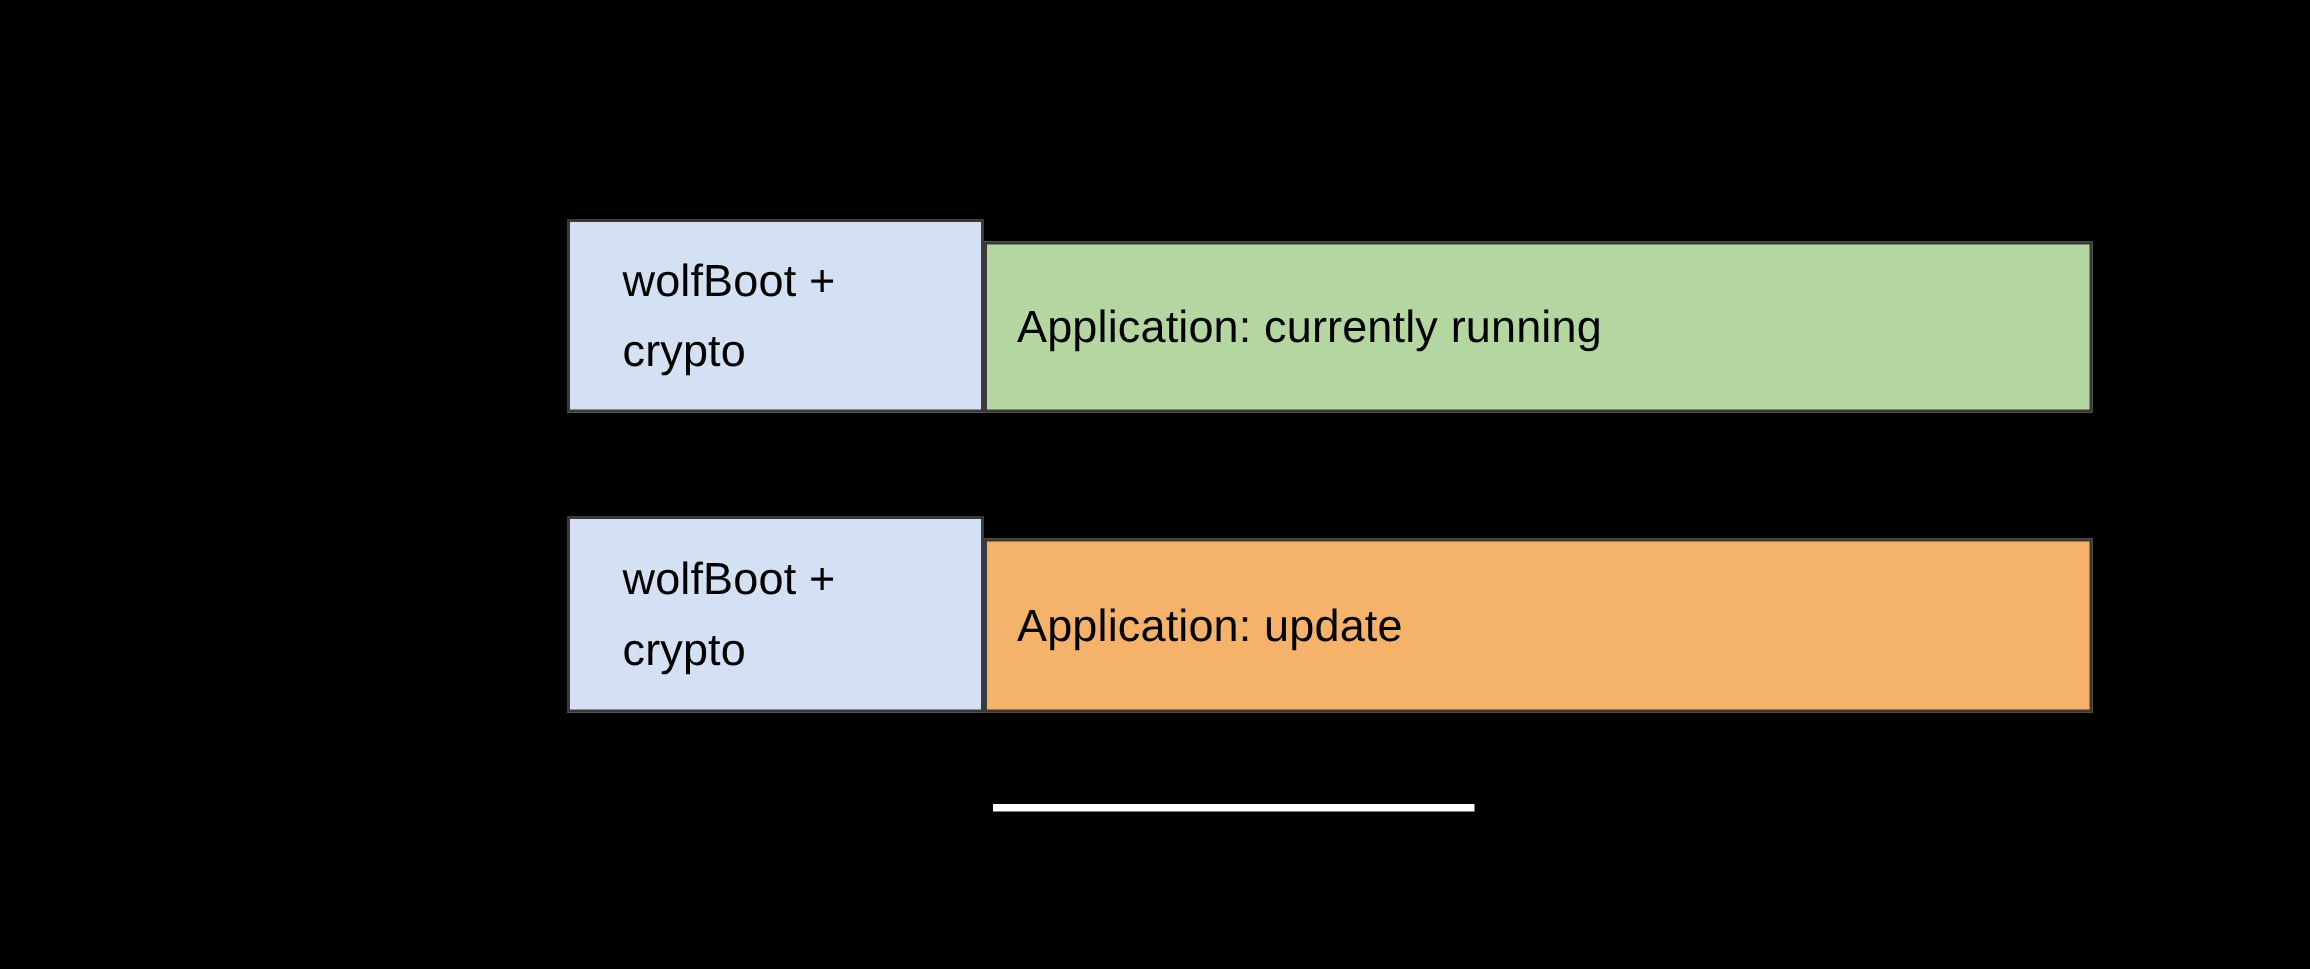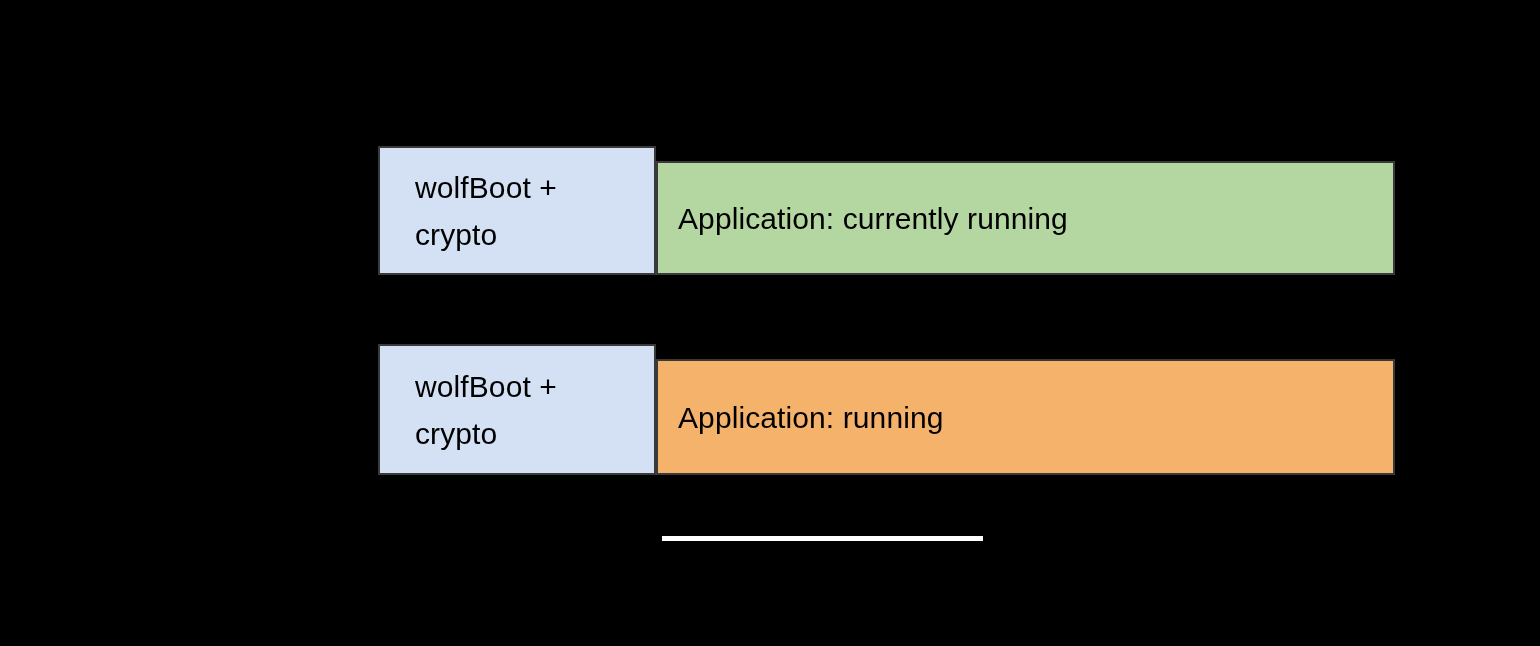--- a/index.html
+++ b/index.html
@@ -100,19 +100,19 @@
       <span class="cell-label">Application: currently running</span>
     </div>
   </div>
 
   <div class="mem-row" id="row-update">
     <div class="mem-cell boot" style="background:#d4e1f4;">
       <span class="cell-label">wolfBoot +
 crypto</span>
     </div>
     <div class="mem-cell app" style="background:#f5b26b;">
-      <span class="cell-label">Application: running</span>
+      <span class="cell-label">Application: update</span>
     </div>
   </div>
 
   <div id="bottom-rule"></div>
 
 </div>
 
 </body></html>

